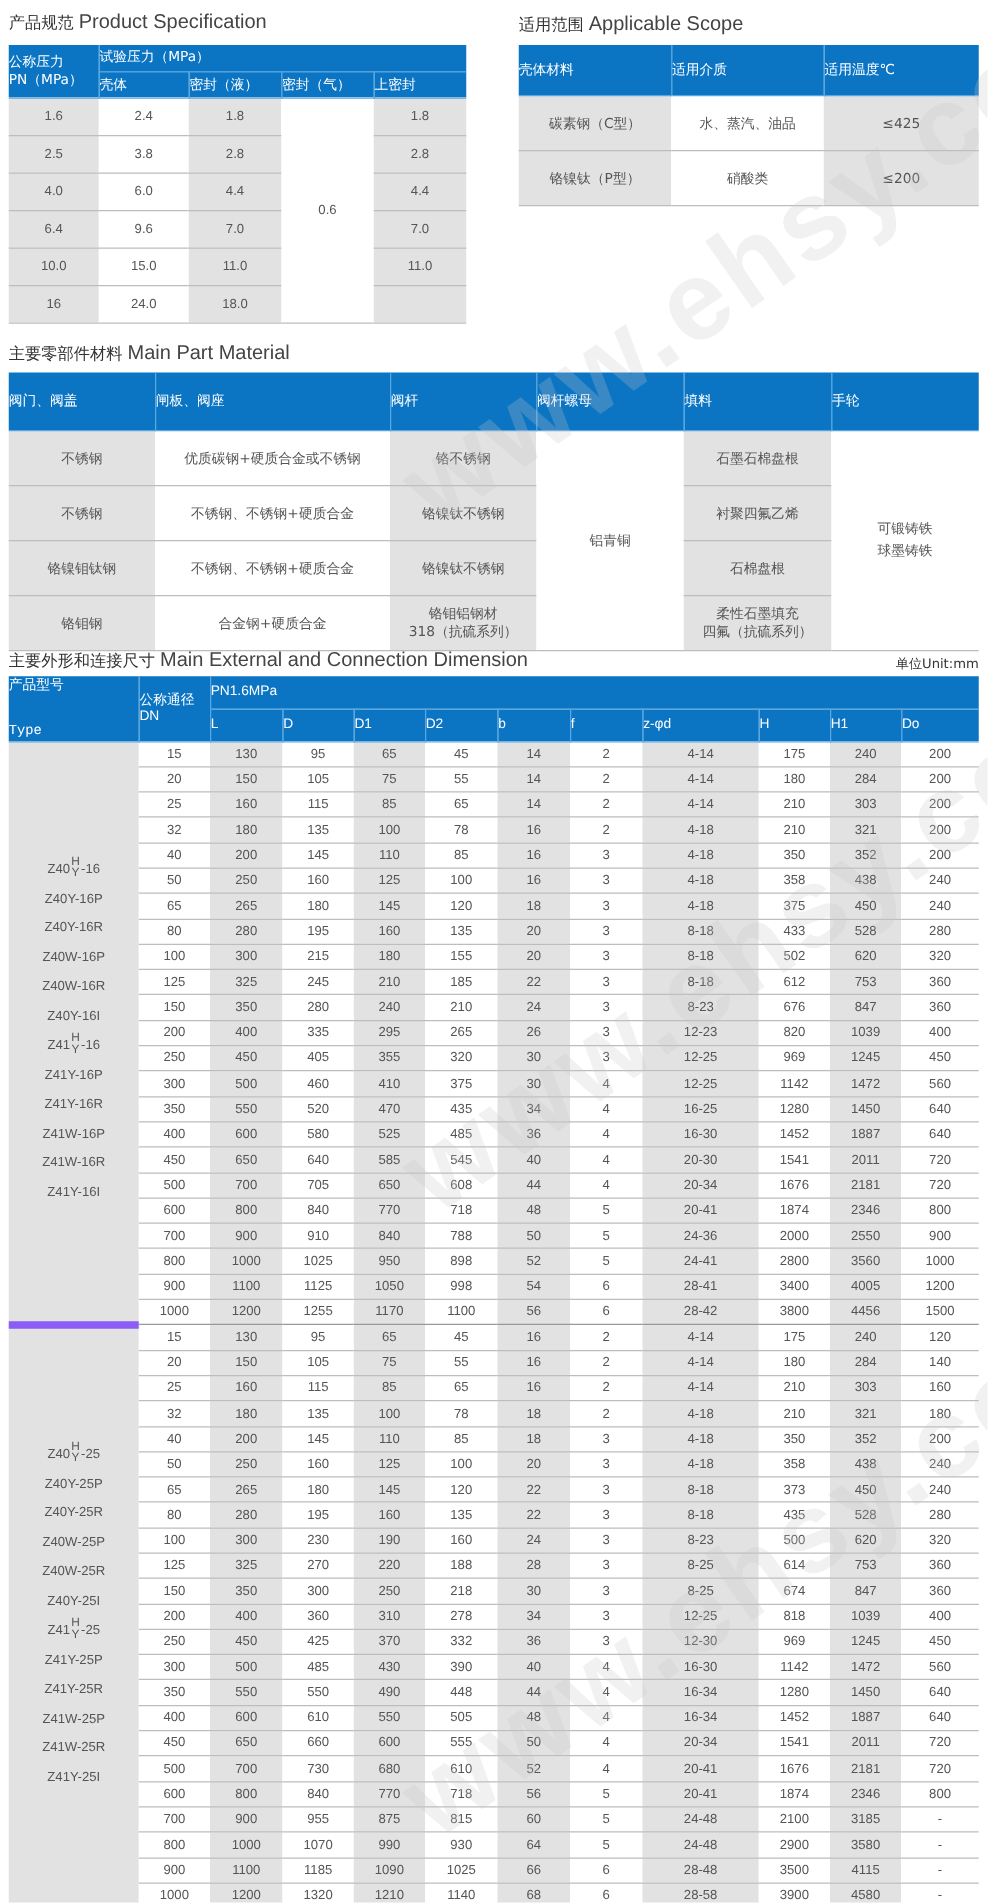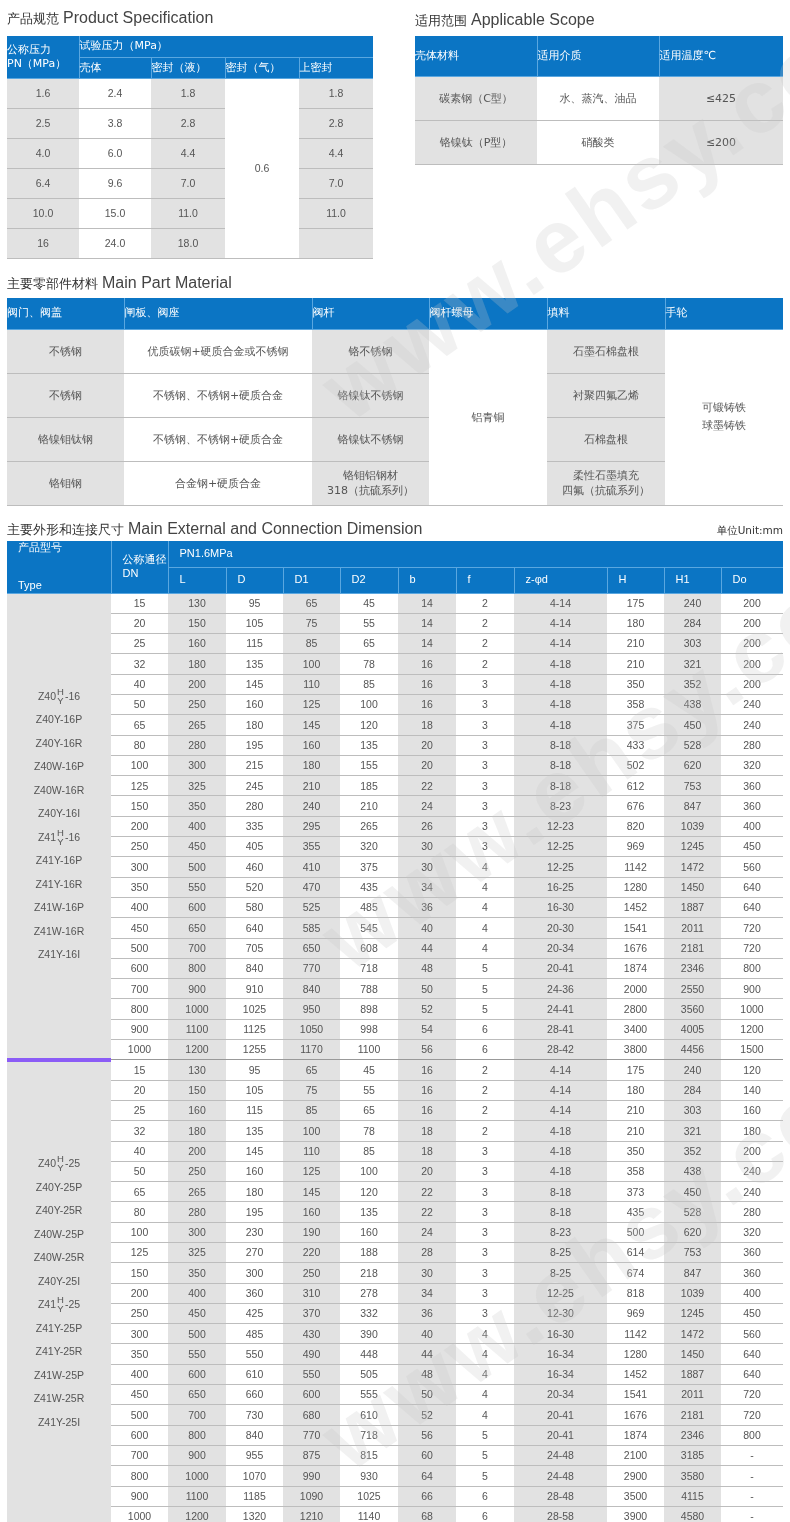--- a/index.html
+++ b/index.html
@@ -16,28 +16,28 @@
   .w { background: #ffffff; }
   
   #spec { left: 7px; top: 36px; width: 366px; }
   #spec td { height: 30px; }
   
   #scope { left: 415px; top: 36px; width: 368px; }
   #scope th { height: 40px; }
   #scope td { height: 44px; }
   
   #mat { left: 7px; top: 298px; width: 776px; }
-  #mat th { height: 31px; }
+  #mat th { height: 46px; }
   #mat td { height: 44px; }
   
   #dims { left: 7px; top: 541px; width: 776px; }
-  #dims th { height: 22px; font-family: "Liberation Sans", sans-serif; padding-left: 11px; }
+  #dims th { height: 22px; font-family: "Liberation Sans", sans-serif; }
   #dims th.cn { font-family: "DejaVu Sans", sans-serif; }
   #dims td { height: 20.3px; font-size: 10.5px; line-height: 1; }
-  #dims td.type { background: #e2e2e2; vertical-align: middle; font-size: 10.5px; line-height: 23.5px; border-bottom: 4px solid #8b5cf6; }
+  #dims td.type { background: #e2e2e2; vertical-align: middle; font-size: 10.5px; line-height: 23.5px; border-bottom: 6px solid #8b5cf6; }
   #dims tr.grp-end td { border-bottom: 1px solid #999; }
   .hy { display: inline-flex; flex-direction: column; font-size: 9.5px; line-height: 9px; vertical-align: middle; margin: 0 1px; position: relative; top: -1px; }
   .model-line { display: block; }
   .unit { position: absolute; right: 7px; top: 524px; font-size: 10.5px; color: #333; }
   .note { position: absolute; left: 7px; top: 1561px; font-size: 11px; color: #333; white-space: nowrap; }
   .watermark { position: absolute; font-family: "Liberation Sans", sans-serif; font-size: 90px; color: rgba(200,200,200,0.25); transform: rotate(-35deg); pointer-events: none; font-weight: bold; letter-spacing: 4px; }
 </style>
 </head>
 <body>
 
@@ -215,21 +215,21 @@
       <col style="width:58px">
       <col style="width:93px">
       <col style="width:57px">
       <col style="width:57px">
       <col style="width:62px">
   </colgroup>
   <thead>
     <tr>
       <th rowspan="2" class="cn">
           <span style="display:block">产品型号</span>
-          <span style="display:block; font-family:Liberation Sans, sans-serif;margin-top:24px;">Type</span>
+          <span style="display:block; font-family:Liberation Mono, monospace;margin-top:24px;">Type</span>
         </th>
       <th rowspan="2" class="cn">
           <span style="display:block">公称通径</span>
           <span style="display:block; font-family:'Liberation Sans',sans-serif;">DN</span>
         </th>
       <th colspan="10">PN1.6MPa</th>
     </tr>
     <tr id="dims-col-headers">
         <th>L</th>
         <th>D</th>

